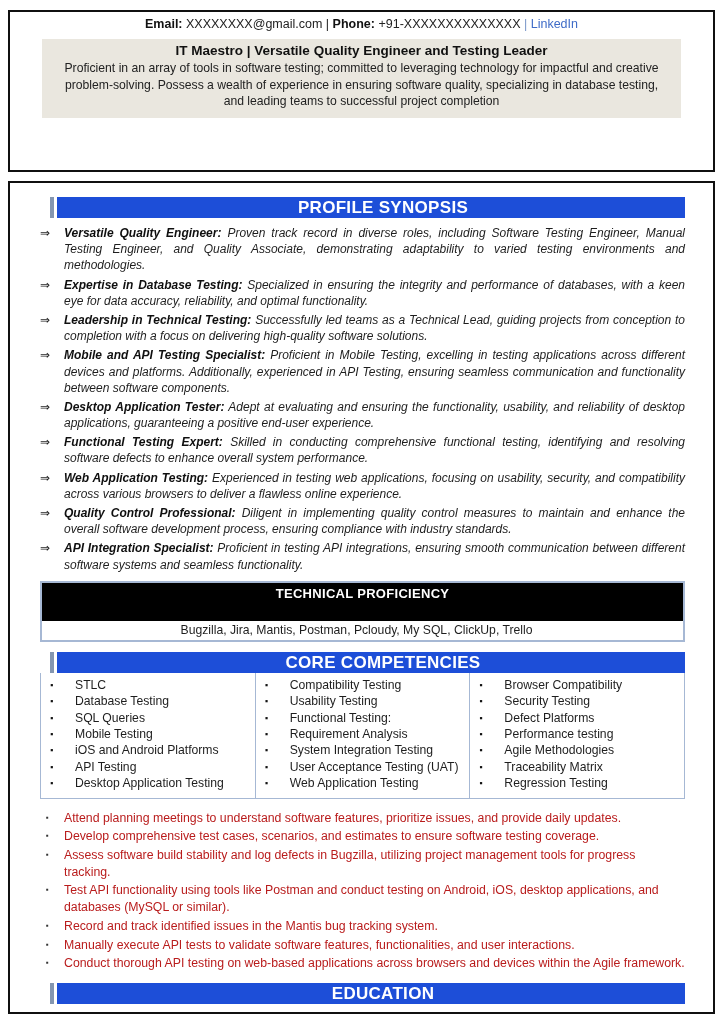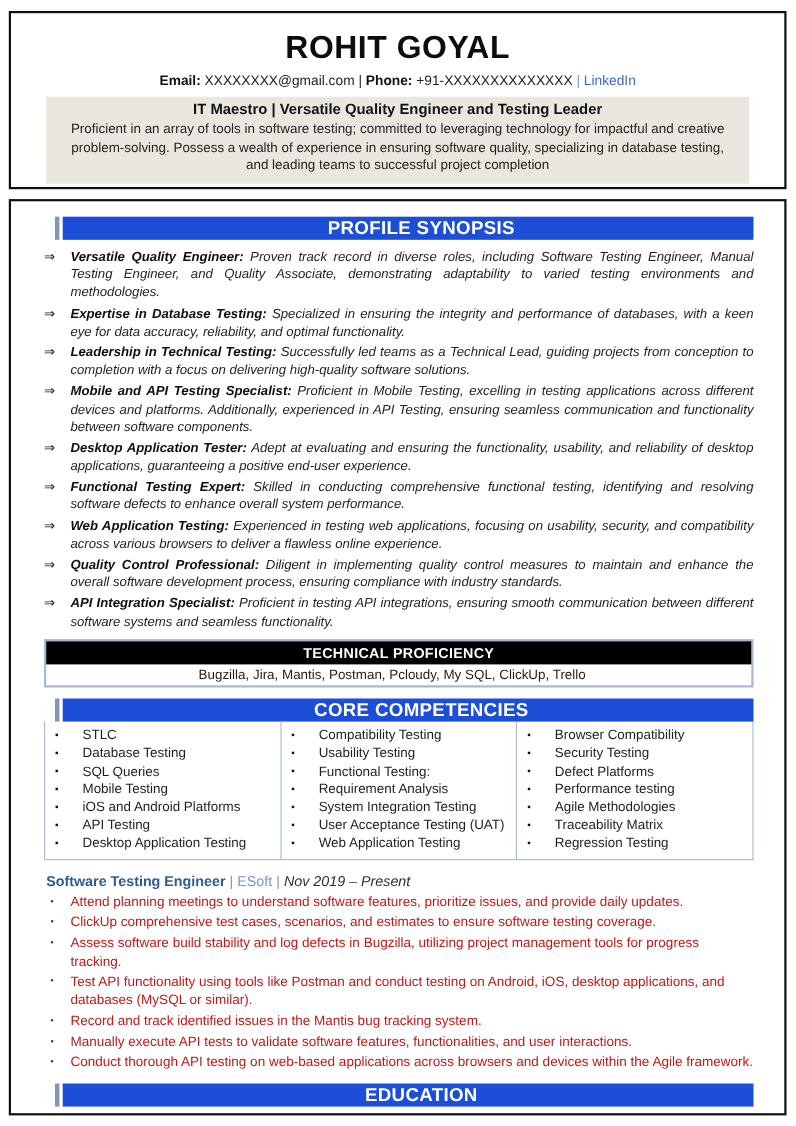--- a/index.html
+++ b/index.html
@@ -66,21 +66,21 @@
   .syn-list { margin: 7px 0 8px 0; }
   .syn-item { display: flex; font-size: 12px; line-height: 1.35; margin-bottom: 3px; }
   .syn-marker { width: 24px; flex-shrink: 0; color: #222; font-size: 12px; }
   .syn-text { flex: 1; text-align: justify; color: #1e1e1e; font-style: italic; }
   .syn-text b { color: #0f0f0f; }
 
   
   .tech-table { border: 2px solid #a6b8d4; margin-top: 8px; }
   .tech-bar {
     background: #000; color: #fff; font-weight: bold; font-size: 13px;
-    text-align: center; line-height: 21px; height: 21px; letter-spacing: 0.3px;
+    text-align: center; line-height: 21px; height: 38px; letter-spacing: 0.3px;
   }
   .tech-tools { text-align: center; font-size: 12.2px; padding: 2px 12px 3px 0; color: #1e1e1e; }
 
   
   .comp-section { margin-top: 10px; }
   .comp-table { display: flex; border: 1.5px solid #a6b8d4; border-top: none; }
   .comp-col { flex: 1; border-right: 1.5px solid #a6b8d4; padding: 4px 4px 6px 9px; }
   .comp-col:last-child { border-right: none; }
   .comp-item { display: flex; font-size: 12.2px; line-height: 16.4px; color: #1e1e1e; }
   .comp-marker { width: 25px; flex-shrink: 0; font-size: 9px; line-height: 16.4px; color: #111; }
@@ -97,21 +97,20 @@
   .exp-marker { width: 18px; margin-left: 6px; flex-shrink: 0; font-size: 8px; line-height: 16px; color: #333; }
   .exp-text { flex: 1; color: #b91c1c; }
 
   
   .edu-section { margin-top: 11px; }
 </style>
 </head>
 <body>
 
 <div class="card header-card">
-  <div class="name">ROHIT GOYAL</div>
 
   <div class="contact">
     <b>Email:</b>
     <span>XXXXXXXX@gmail.com</span>
     <span>|</span>
     <b>Phone:</b>
     <span>+91-XXXXXXXXXXXXXX</span>
     <span class="pipe-blue">|</span>
     <a href="#" class="link">LinkedIn</a>
   </div>
@@ -325,38 +324,31 @@
             <div class="comp-item">
               <span class="comp-marker">▪</span>
               <span>Regression Testing</span>
             </div>
           </div>
       </div>
     </div>
 
     <div class="exp-section">
 
-      <div class="exp-role-line">
-        <span class="role">Software Testing Engineer</span>
-        <span class="pipe-blue">|</span>
-        <span class="company">ESoft</span>
-        <span class="pipe-blue">|</span>
-        <span class="dates">Nov 2019 – Present</span>
-      </div>
 
       <div class="exp-list">
 
           <div class="exp-item">
             <span class="exp-marker">▪</span>
             <span class="exp-text">Attend planning meetings to understand software features, prioritize issues, and provide daily updates.</span>
           </div>
 
           <div class="exp-item">
             <span class="exp-marker">▪</span>
-            <span class="exp-text">ClickUp comprehensive test cases, scenarios, and estimates to ensure software testing coverage.</span>
+            <span class="exp-text">Develop comprehensive test cases, scenarios, and estimates to ensure software testing coverage.</span>
           </div>
 
           <div class="exp-item">
             <span class="exp-marker">▪</span>
             <span class="exp-text">Assess software build stability and log defects in Bugzilla, utilizing project management tools for progress tracking.</span>
           </div>
 
           <div class="exp-item">
             <span class="exp-marker">▪</span>
             <span class="exp-text">Test API functionality using tools like Postman and conduct testing on Android, iOS, desktop applications, and databases (MySQL or similar).</span>

